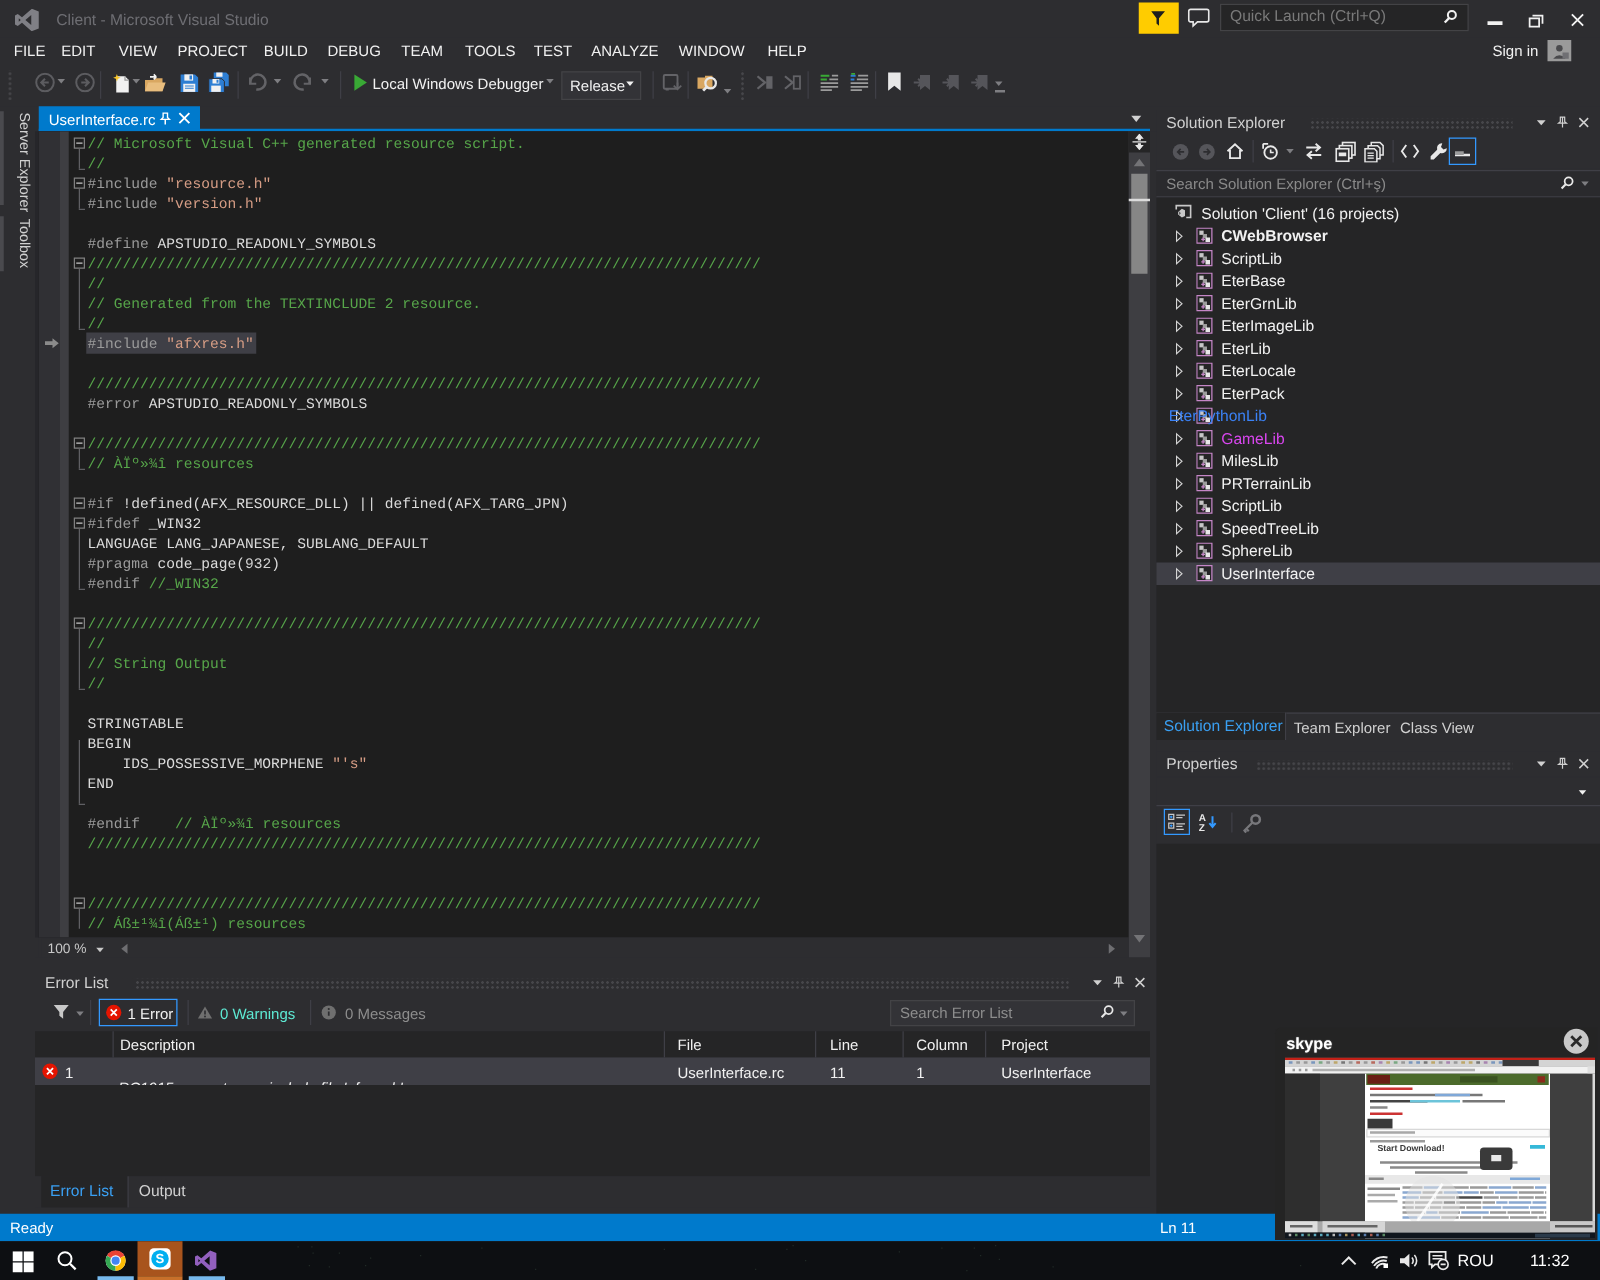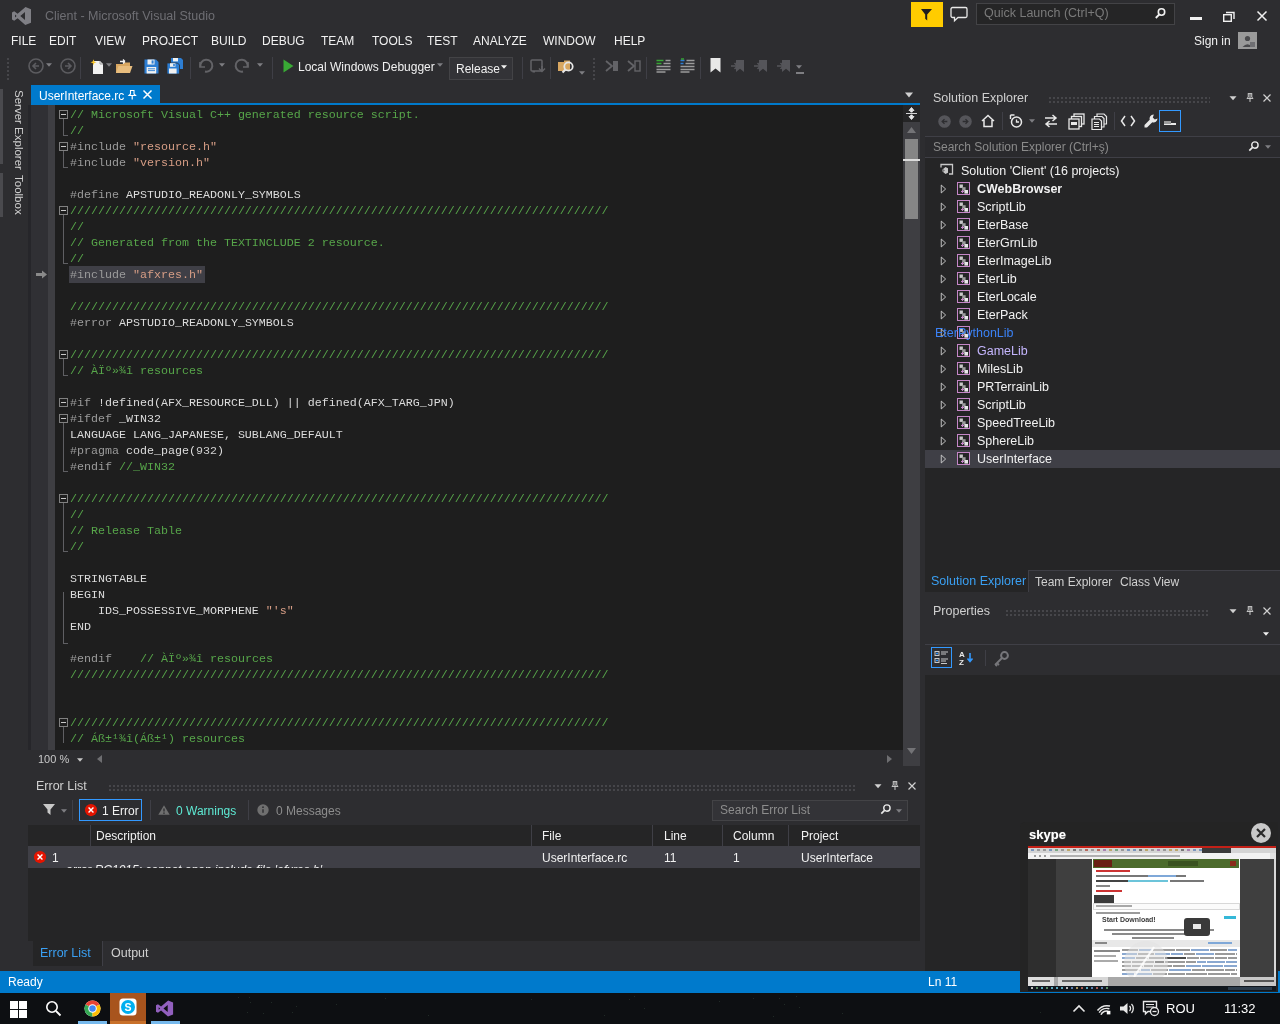--- a/index.html
+++ b/index.html
@@ -269,21 +269,21 @@
 <span style="color:#57a64a">// ÀÏº»¾î resources</span>
 
 <span style="color:#9b9b9b">#if </span><span style="color:#dcdcdc">!defined(AFX_RESOURCE_DLL) || defined(AFX_TARG_JPN)</span>
 <span style="color:#9b9b9b">#ifdef </span><span style="color:#dcdcdc">_WIN32</span>
 <span style="color:#dcdcdc">LANGUAGE LANG_JAPANESE, SUBLANG_DEFAULT</span>
 <span style="color:#9b9b9b">#pragma </span><span style="color:#dcdcdc">code_page(</span><span style="color:#d0d0d0">932</span><span style="color:#dcdcdc">)</span>
 <span style="color:#9b9b9b">#endif </span><span style="color:#57a64a">//_WIN32</span>
 
 <span style="color:#57a64a">/////////////////////////////////////////////////////////////////////////////</span>
 <span style="color:#57a64a">//</span>
-<span style="color:#57a64a">// Release Table</span>
+<span style="color:#57a64a">// String Output</span>
 <span style="color:#57a64a">//</span>
 
 <span style="color:#dcdcdc">STRINGTABLE</span>
 <span style="color:#dcdcdc">BEGIN</span>
 <span style="color:#dcdcdc">    IDS_POSSESSIVE_MORPHENE </span><span style="color:#d69d85">"'s"</span>
 <span style="color:#dcdcdc">END</span>
 
 <span style="color:#9b9b9b">#endif</span><span style="color:#dcdcdc">    </span><span style="color:#57a64a">// ÀÏº»¾î resources</span>
 <span style="color:#57a64a">/////////////////////////////////////////////////////////////////////////////</span>
 
@@ -484,21 +484,21 @@
     <svg class="abs" style="left:957px;top:326px" width="14" height="14" viewBox="0 0 14 14">
       <use href="#cppproj"></use>
     </svg>
     <div class="abs" style="left:935px;top:326px;font-size:12.5px;color:#3b82f6;">EterPythonLib</div>
     <svg class="abs" style="left:936px;top:344px" width="14" height="14" viewBox="0 0 16 16">
       <use href="#treearrow"></use>
     </svg>
     <svg class="abs" style="left:957px;top:344px" width="14" height="14" viewBox="0 0 14 14">
       <use href="#cppproj"></use>
     </svg>
-    <div class="abs" style="left:977px;top:344px;font-size:12.5px;color:#c4b5fd;">GameLib</div>
+    <div class="abs" style="left:977px;top:344px;font-size:12.5px;color:#d946ef;">GameLib</div>
     <svg class="abs" style="left:936px;top:362px" width="14" height="14" viewBox="0 0 16 16">
       <use href="#treearrow"></use>
     </svg>
     <svg class="abs" style="left:957px;top:362px" width="14" height="14" viewBox="0 0 14 14">
       <use href="#cppproj"></use>
     </svg>
     <div class="abs" style="left:977px;top:362px;font-size:12.5px;color:#f1f1f1;">MilesLib</div>
     <svg class="abs" style="left:936px;top:380px" width="14" height="14" viewBox="0 0 16 16">
       <use href="#treearrow"></use>
     </svg>

